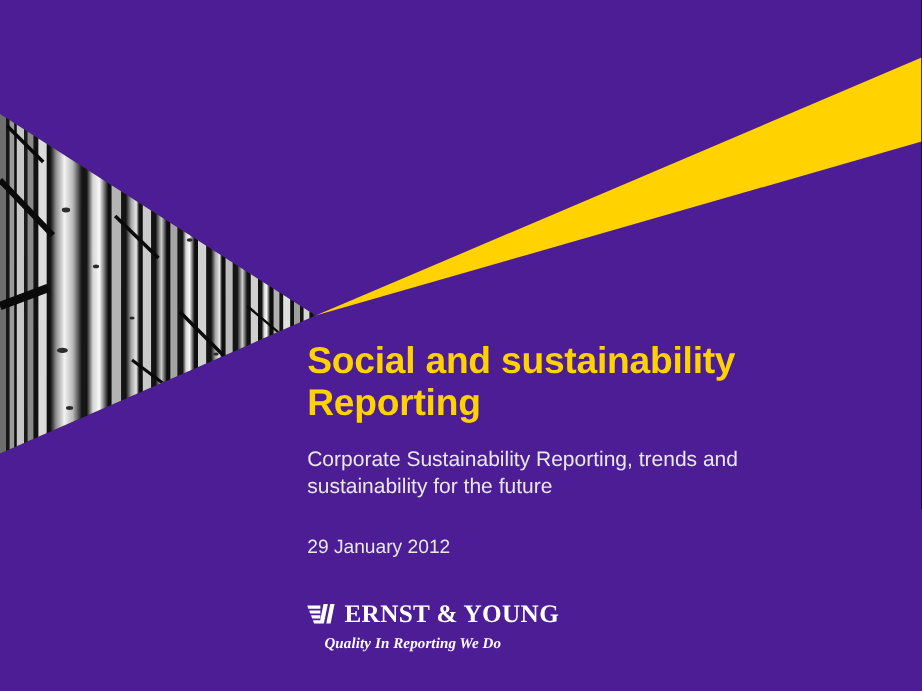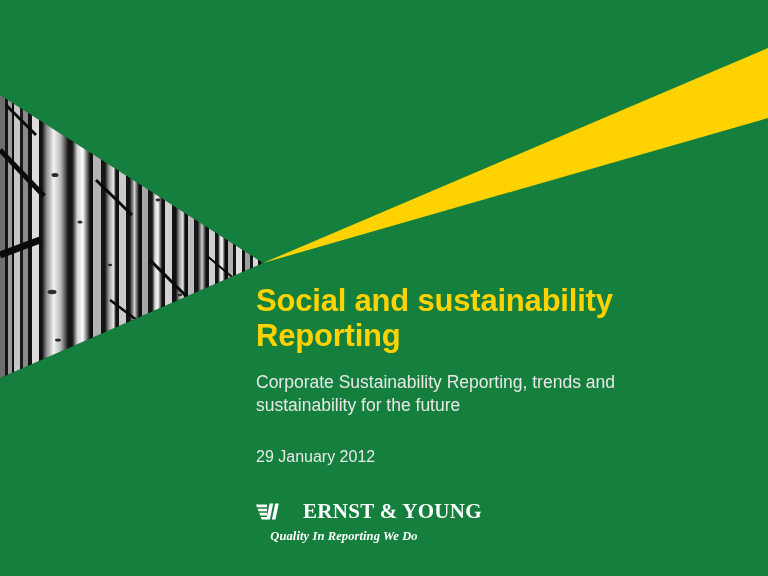--- a/index.html
+++ b/index.html
@@ -6,21 +6,21 @@
   html, body {
     margin: 0;
     padding: 0;
     background: #000;
   }
   #slide {
     position: relative;
     width: 768px;
     height: 576px;
     overflow: hidden;
-    background: #15803d;
+    background: #4c1d95;
     font-family: "Liberation Sans", sans-serif;
   }
 
   
   #graphics {
     position: absolute;
     left: 0; top: 0;
     width: 768px;
     height: 576px;
     pointer-events: none;
@@ -61,21 +61,21 @@
   #logo {
     position: absolute;
     left: 256px;
     top: 500px;
     width: 176px;
     height: 46px;
   }
   #logo-lockup {
     display: flex;
     align-items: center;
-    gap: 23px;
+    gap: 7px;
     height: 22px;
   }
   #logo-mark {
     width: 24px;
     height: 17px;
     flex: none;
   }
   #logo-wordmark {
     color: #FFFFFF;
     font-family: "Liberation Serif", serif;

